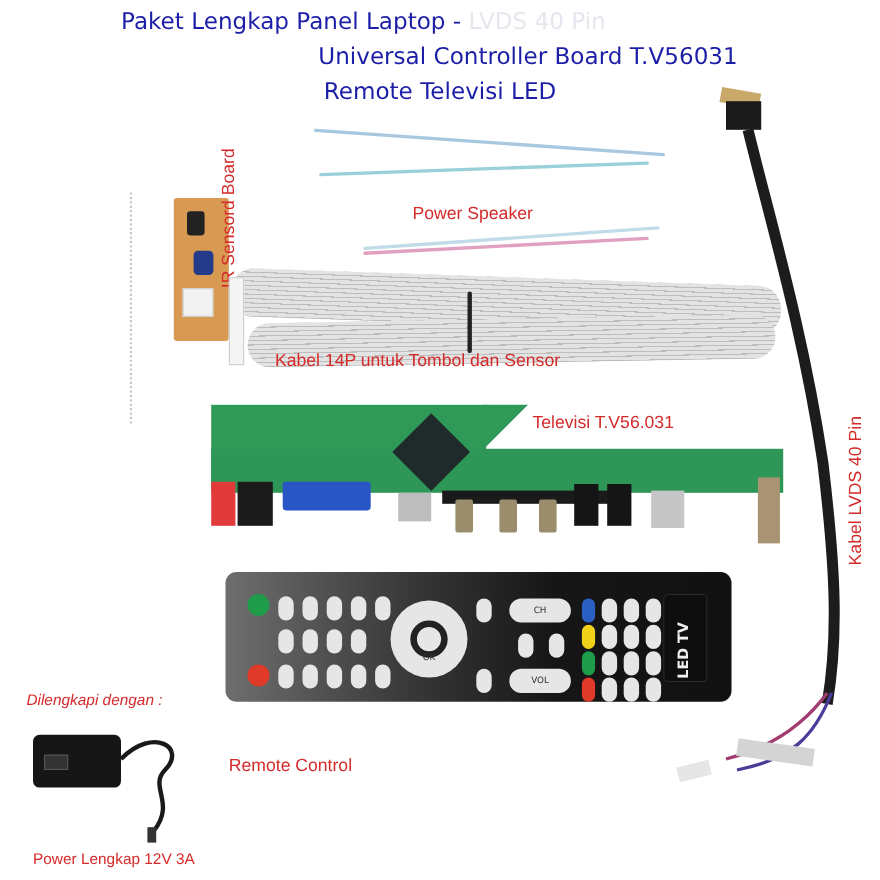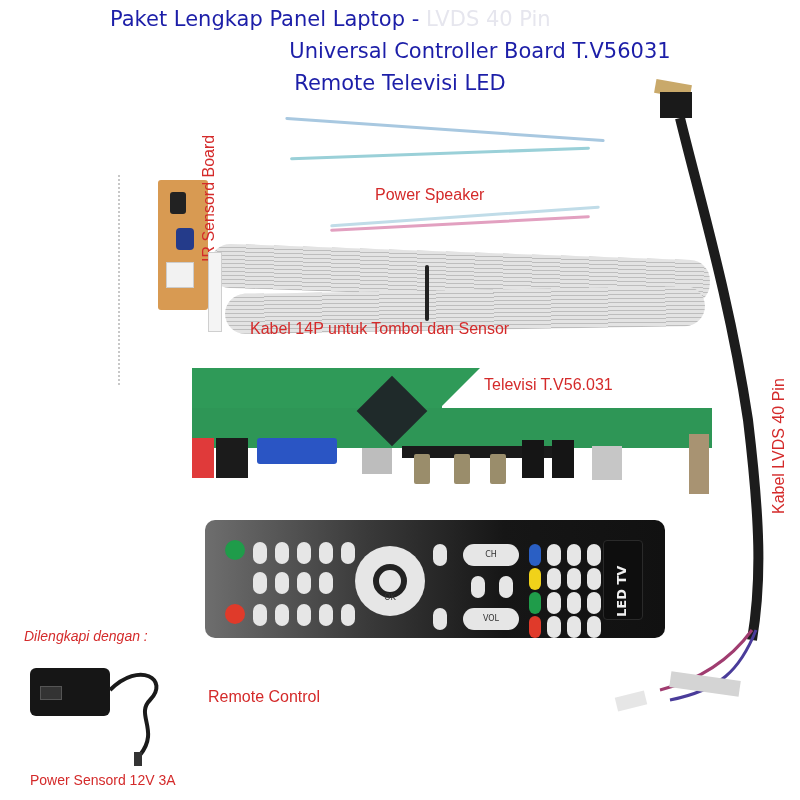--- a/index.html
+++ b/index.html
@@ -177,13 +177,13 @@
 <div class="label big" style="left:208px; top:664px;margin-top:24px;">Remote Control</div>
 
 <div class="label" style="left:24px; top:628px;font-style:italic;">Dilengkapi dengan :</div>
 <div class="adapter">
   <div class="socket"></div>
 </div>
 <svg style="position:absolute; left:0; top:0;" width="800" height="800">
   <path d="M110 690 C 140 660, 170 680, 150 700 C 135 715, 160 730, 140 755" stroke="#1a1a1a" stroke-width="4" fill="none"></path>
   <rect x="134" y="752" width="8" height="14" fill="#333"></rect>
 </svg>
-<div class="label" style="left:30px; top:772px;">Power Sensord 12V 3A</div>
+<div class="label" style="left:30px; top:772px;">Power Lengkap 12V 3A</div>
 
 </body></html>

